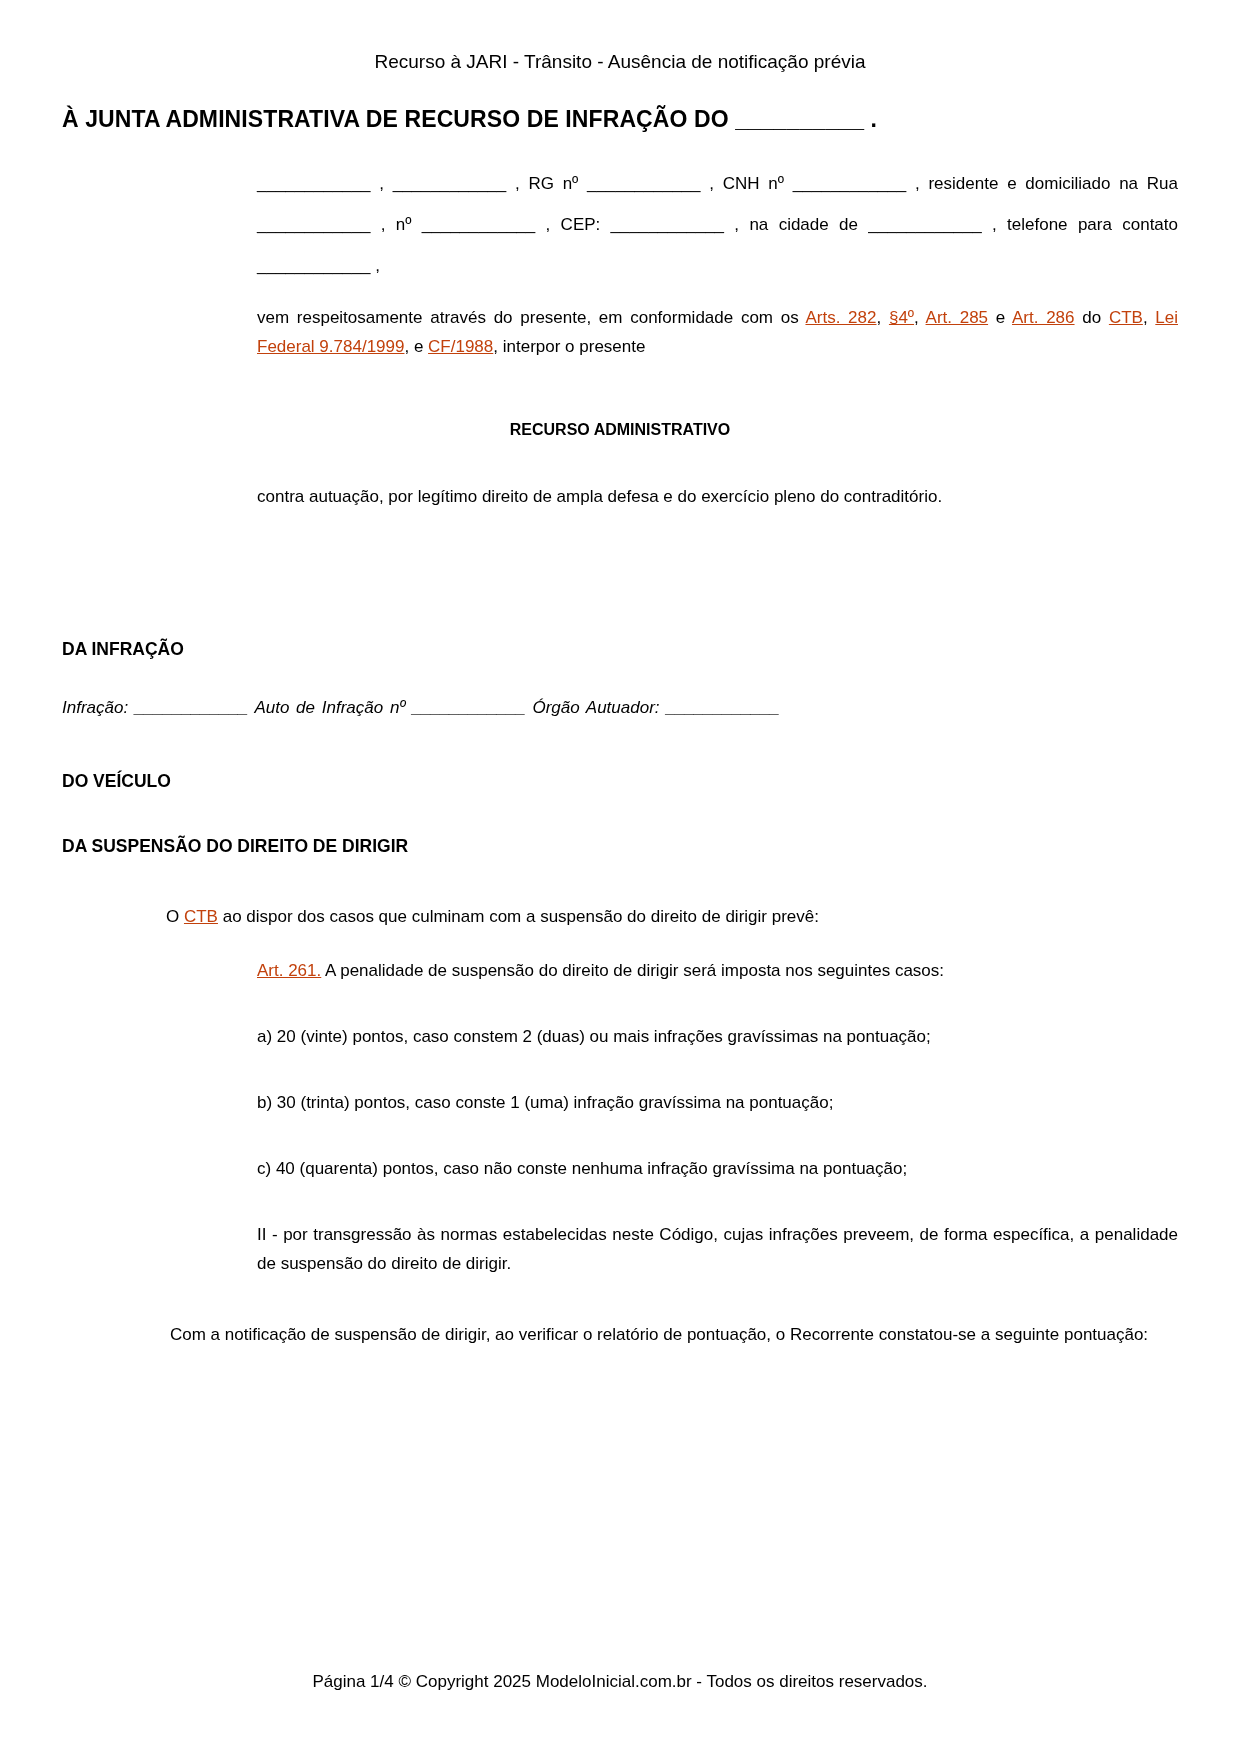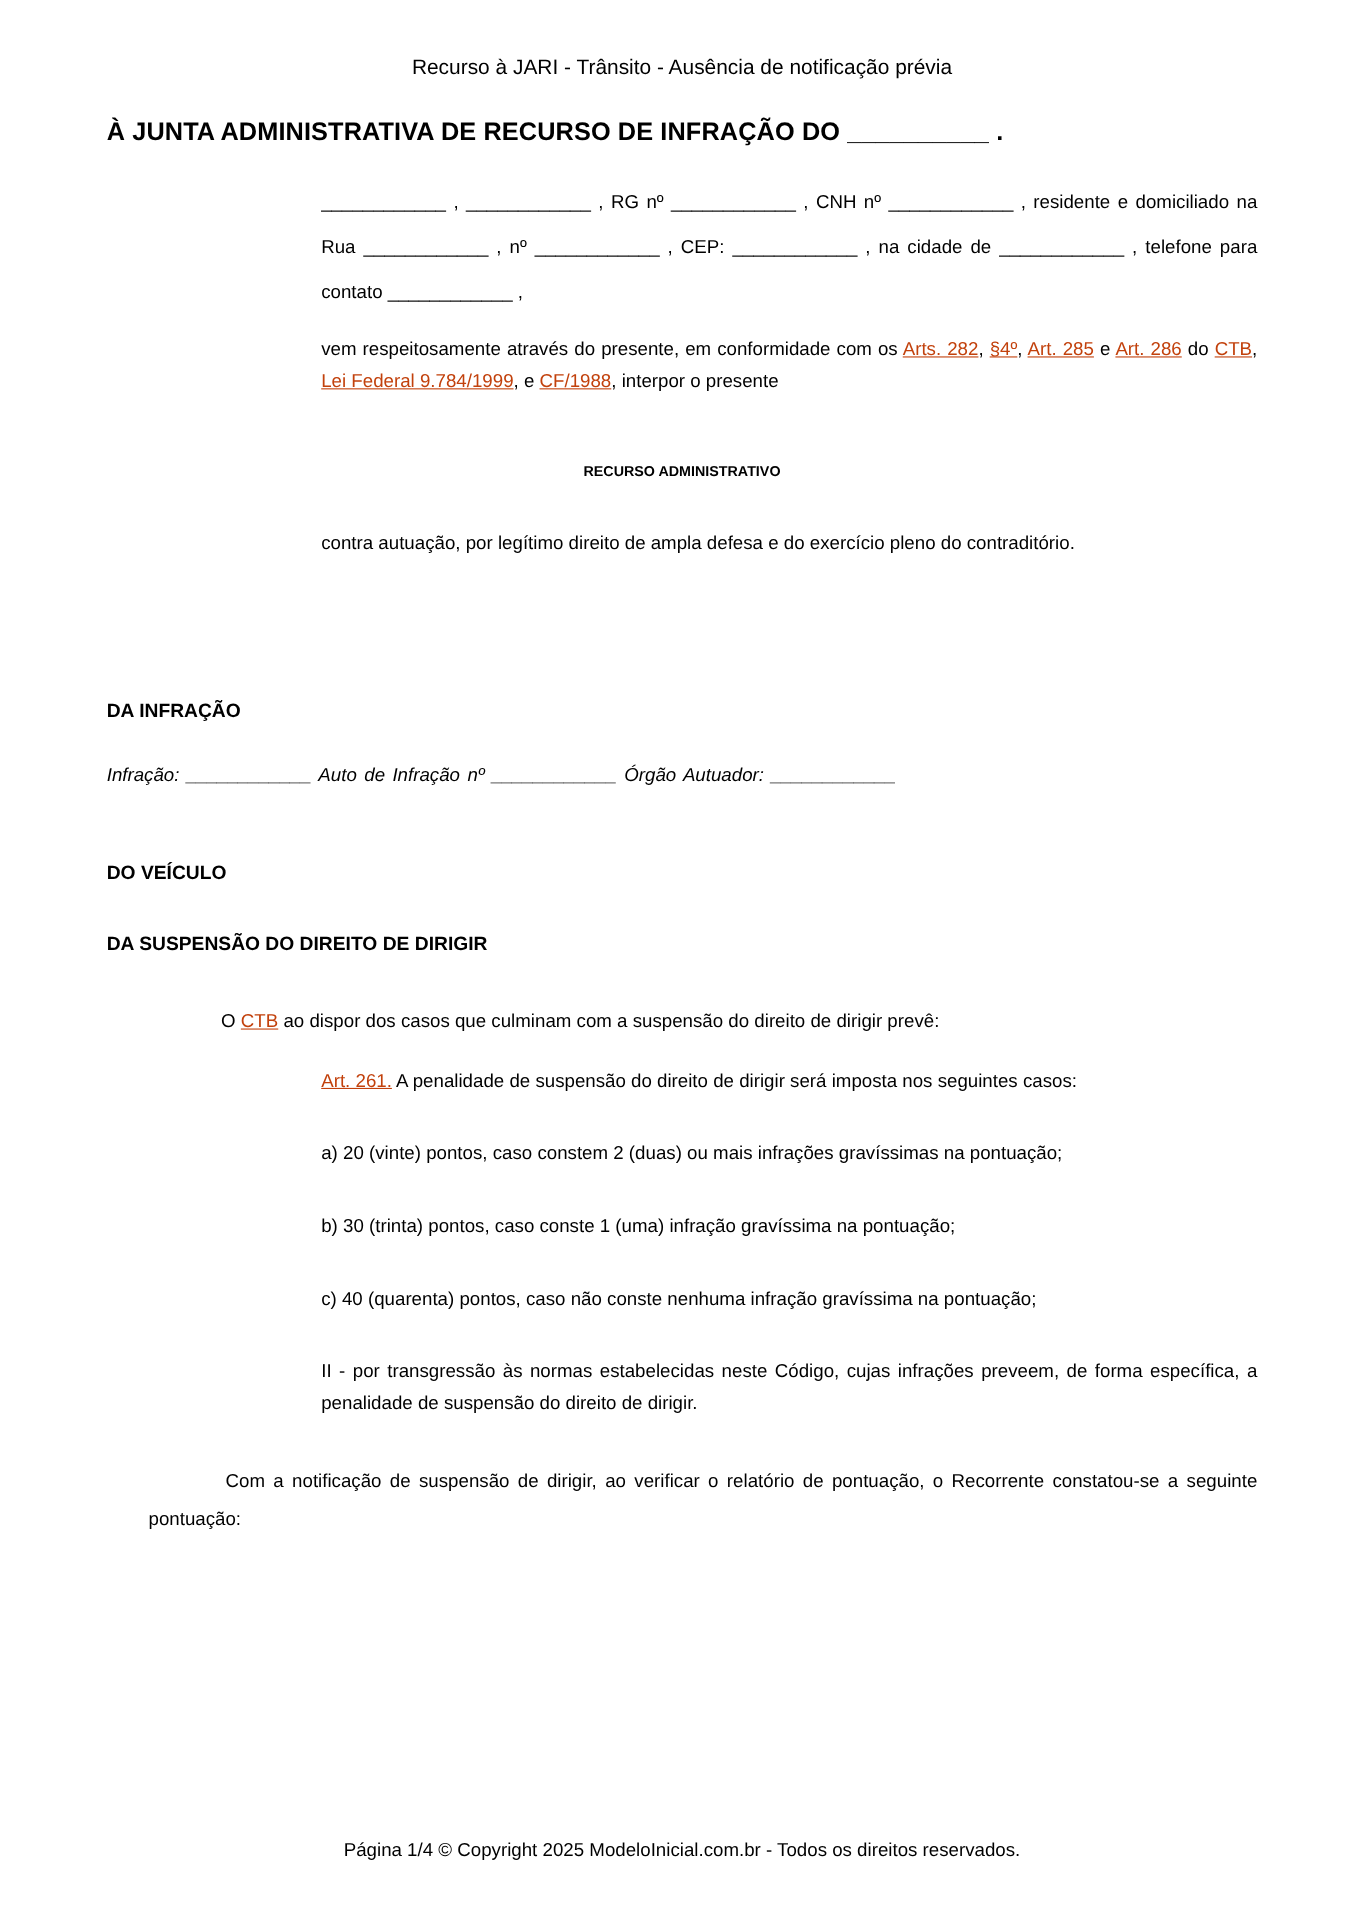--- a/index.html
+++ b/index.html
@@ -14,21 +14,21 @@
     overflow: hidden;
     font-family: "Liberation Sans", "DejaVu Sans", sans-serif;
     font-size: 17px;
     color: #000000;
     -webkit-font-smoothing: antialiased;
   }
   .page {
     position: relative;
     width: 100%;
     height: 100%;
-    padding: 0 97px;
+    padding: 0 62px;
     box-sizing: border-box;
   }
   .doc-header-title {
     padding-top: 50px;
     text-align: center;
     font-size: 19px;
     line-height: 24px;
   }
   .addressee {
     margin-top: 32px;
@@ -50,37 +50,37 @@
   }
   a.lnk {
     color: #c2410c;
     text-decoration: underline;
     cursor: pointer;
   }
   .doc-title {
     margin-top: 60px;
     text-align: center;
     font-weight: bold;
-    font-size: 13px;
+    font-size: 16px;
   }
   .object-par {
     margin-top: 43px;
     line-height: 29px;
   }
   .section-heading {
     font-weight: bold;
     font-size: 17.5px;
   }
   .h-infracao   { margin-top: 128px; }
   .infracao-line {
     margin-top: 38px;
     word-spacing: 2px;
     font-style: italic;
   }
-  .h-veiculo    { margin-top: 68px; }
+  .h-veiculo    { margin-top: 53px; }
   .h-suspensao  { margin-top: 44px; }
   .ctb-intro {
     margin-top: 45px;
     text-indent: 104px;
     text-align: justify;
     line-height: 29px;
   }
   .quote {
     margin-top: 37px;
     margin-left: 195px;

